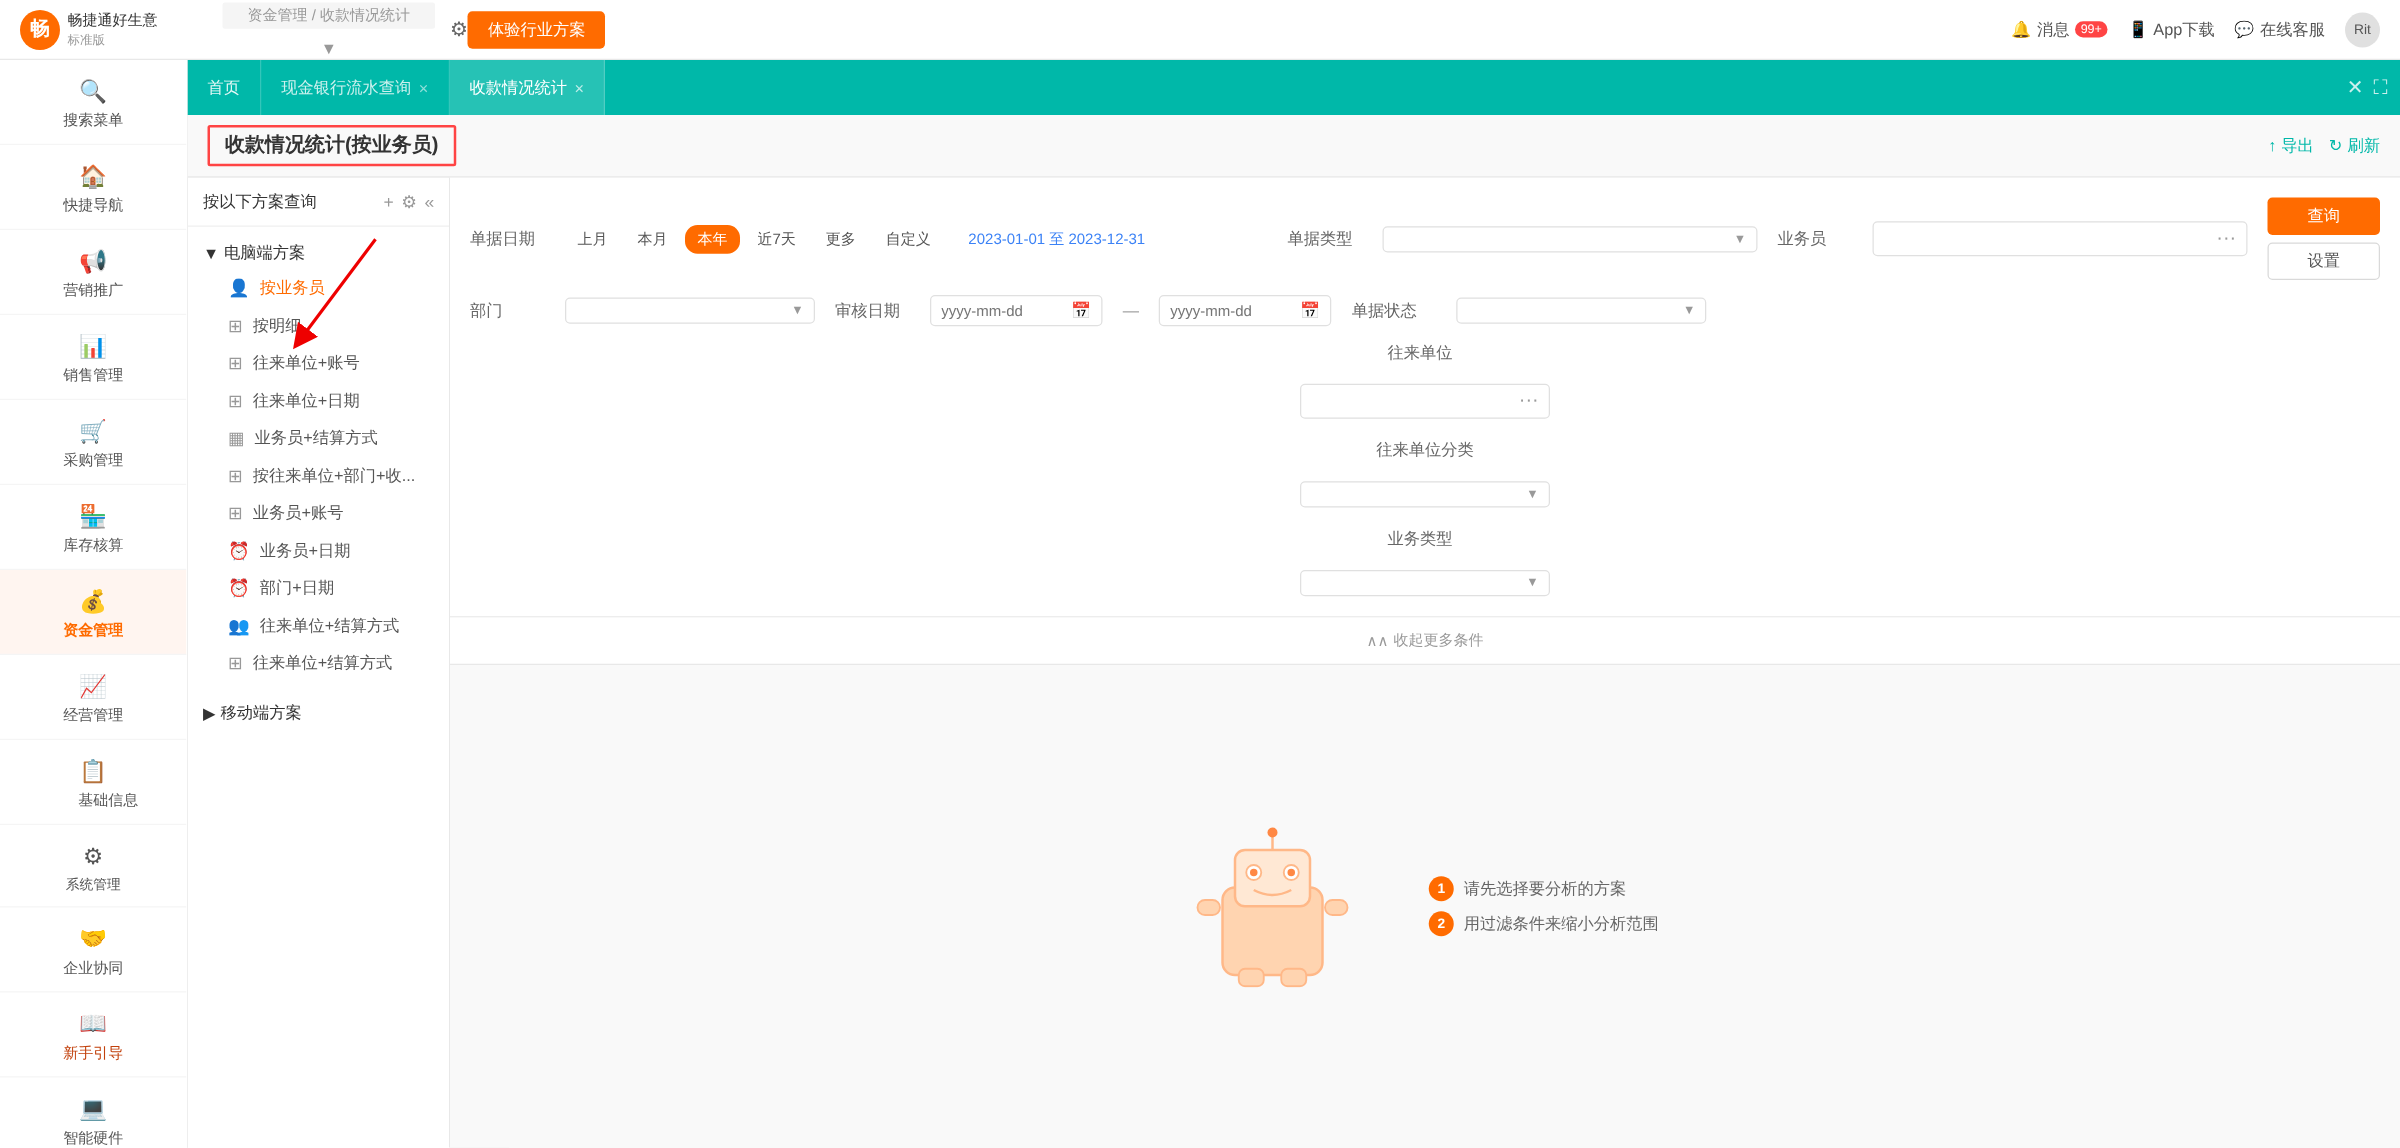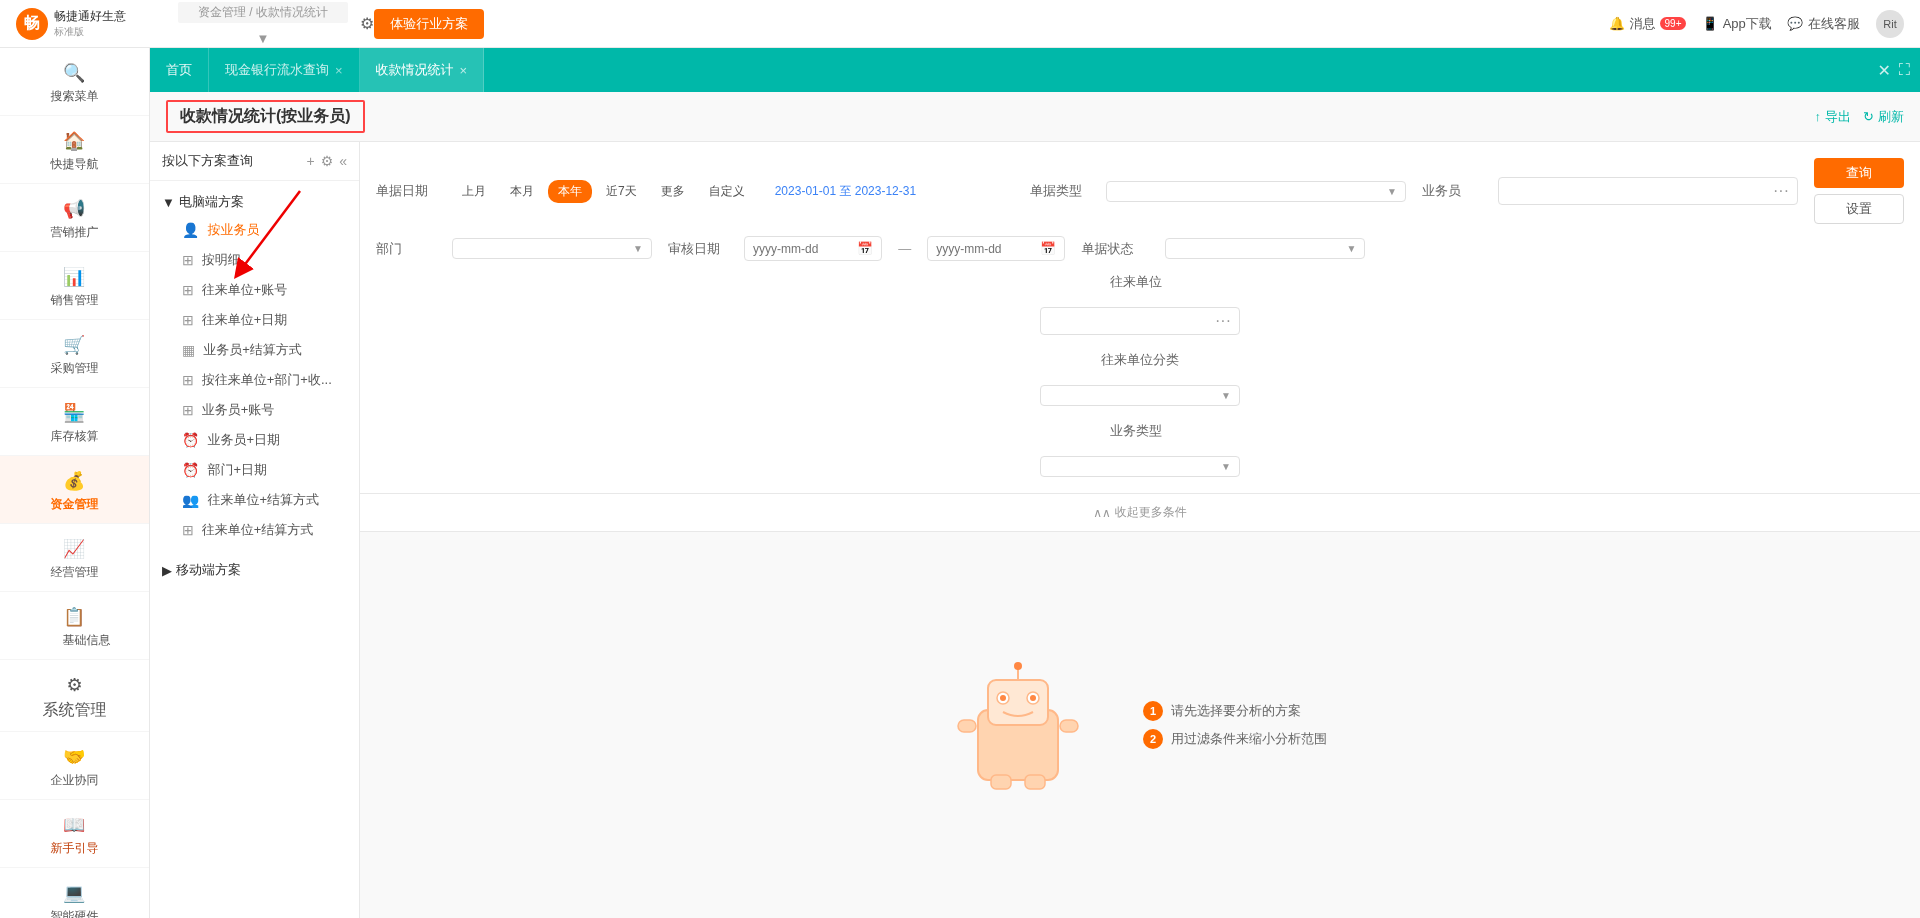--- a/index.html
+++ b/index.html
@@ -443,21 +443,21 @@
     <div class="sidebar-item">
       <span class="sidebar-icon">📈</span>
       <span style="font-size:12px; color:#555;">经营管理</span>
     </div>
     <div class="sidebar-item">
       <span class="sidebar-icon">📋</span>
       <span style="font-size:12px; color:#555;margin-left:24px;">基础信息</span>
     </div>
     <div class="sidebar-item">
       <span class="sidebar-icon">⚙</span>
-      <span style="font-size:16px; color:#555;">系统管理</span>
+      <span style="font-size:11px; color:#555;">系统管理</span>
     </div>
     <div class="sidebar-item">
       <span class="sidebar-icon">🤝</span>
       <span style="font-size:12px; color:#555;">企业协同</span>
     </div>
     <div class="sidebar-item">
       <span class="sidebar-icon">📖</span>
       <span style="font-size:12px; color:#c2410c;">新手引导</span>
     </div>
     <div class="sidebar-item">

